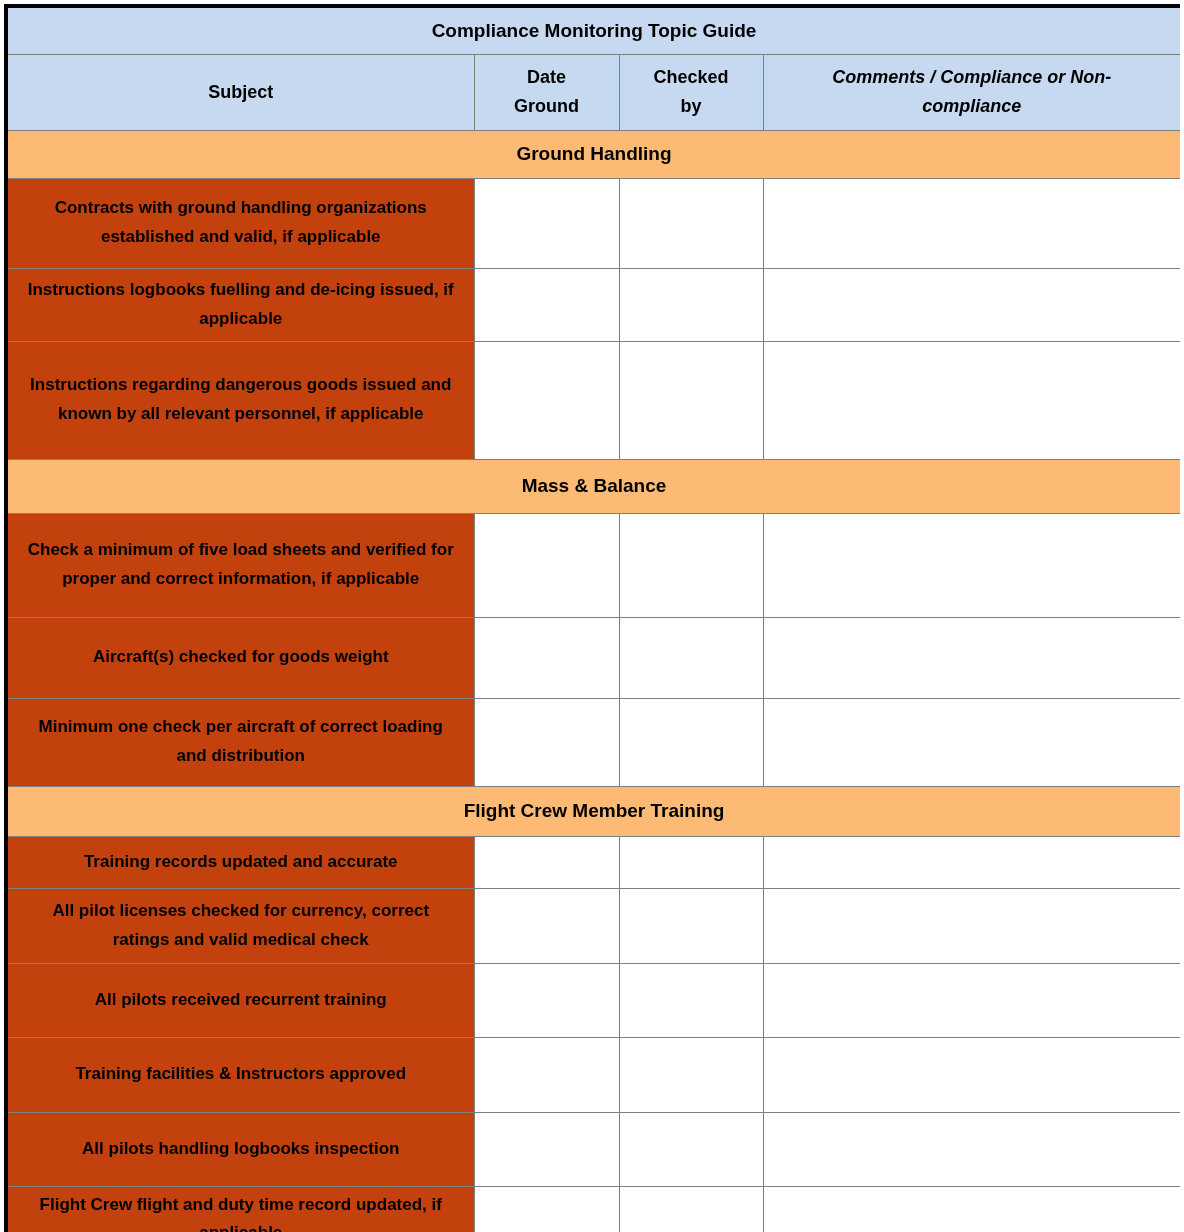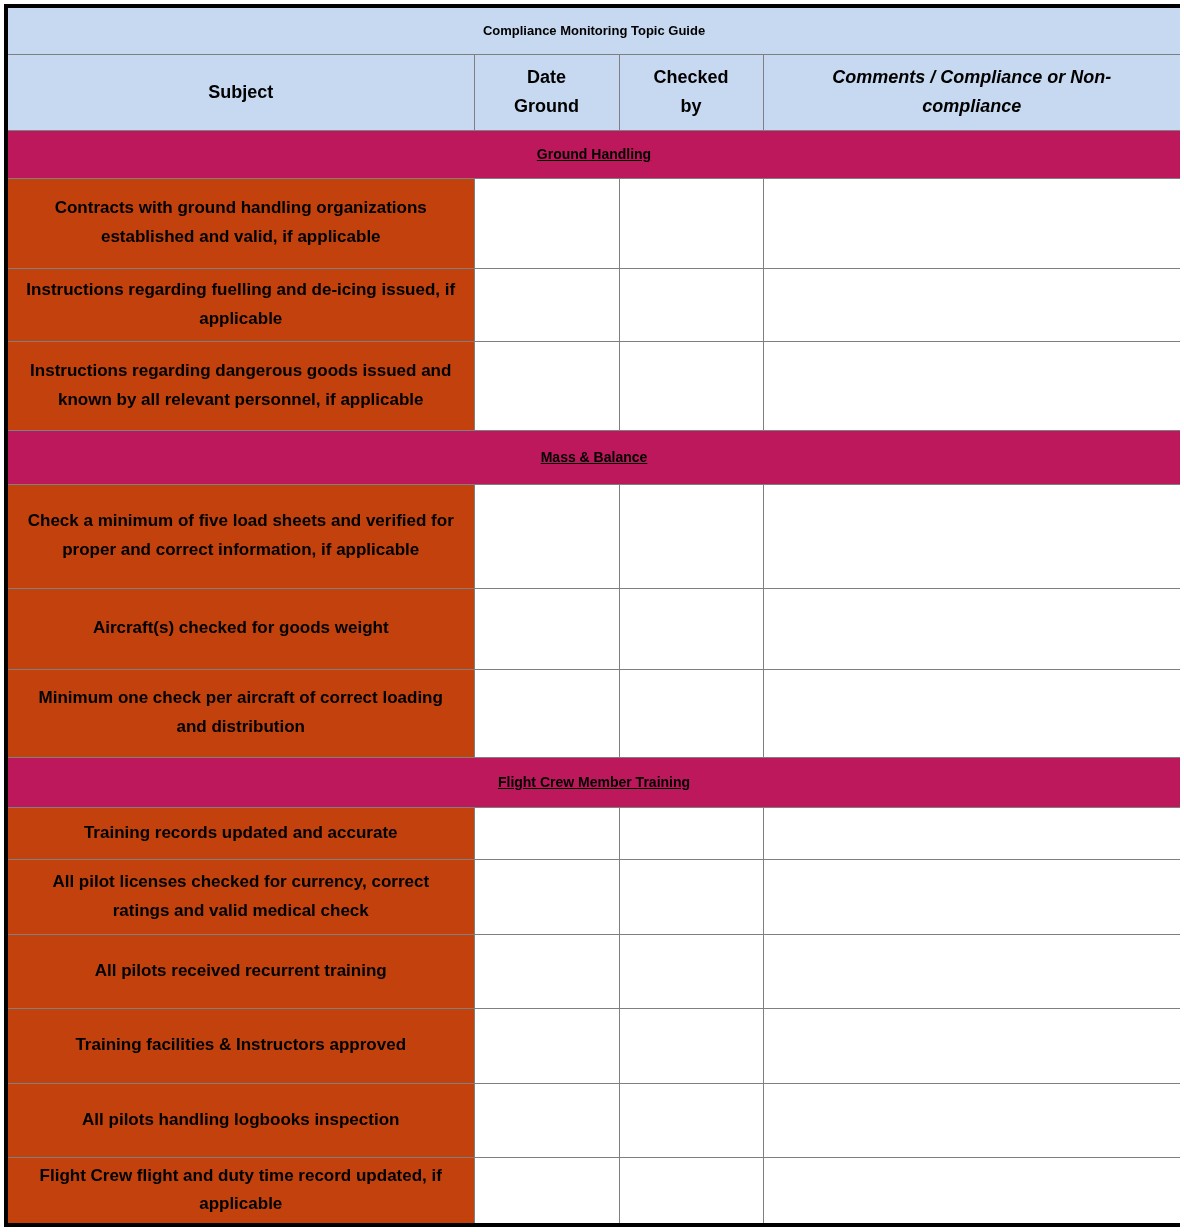--- a/index.html
+++ b/index.html
@@ -13,35 +13,34 @@
   td {
     border: 1px solid #7f7f7f;
     text-align: center;
     vertical-align: middle;
     color: #000000;
     font-weight: bold;
     overflow: hidden;
   }
   td.title-cell {
     background: #c6d9f1;
-    font-size: 13px;
+    font-size: 19px;
     border-bottom: 1px solid #7f7f7f;
   }
   tr.header-row td {
     background: #c6d9f1;
     font-size: 18px;
     line-height: 1.6;
   }
   .hdr-inner { margin: 0 auto; }
   .hdr-inner.narrow { max-width: 84px; }
   .hdr-inner.wide { max-width: 370px; font-style: italic; }
   td.section-cell {
-    background: #be185d;
-    font-size: 14px;
-    text-decoration: underline;
+    background: #fdba74;
+    font-size: 19px;
   }
   td.subject-cell {
     font-size: 17px;
     line-height: 1.7;
     padding: 4px 14px;
     background: #c2410c;
   }
   td.blank-cell { background: #ffffff; }
 </style>
 </head>
@@ -78,26 +77,26 @@
   <tr style="height:48px">
     <td colspan="4" class="section-cell">Ground Handling</td>
   </tr>
   <tr style="height:90px">
     <td class="subject-cell">Contracts with ground handling organizations established and valid, if applicable</td>
     <td class="blank-cell"></td>
     <td class="blank-cell"></td>
     <td class="blank-cell"></td>
   </tr>
   <tr style="height:73px">
-    <td class="subject-cell">Instructions regarding fuelling and de-icing issued, if applicable</td>
+    <td class="subject-cell">Instructions logbooks fuelling and de-icing issued, if applicable</td>
     <td class="blank-cell"></td>
     <td class="blank-cell"></td>
     <td class="blank-cell"></td>
   </tr>
-  <tr style="height:89px">
+  <tr style="height:118px">
     <td class="subject-cell">Instructions regarding dangerous goods issued and known by all relevant personnel, if applicable</td>
     <td class="blank-cell"></td>
     <td class="blank-cell"></td>
     <td class="blank-cell"></td>
   </tr>
 
   <tr style="height:54px">
     <td colspan="4" class="section-cell">Mass &amp; Balance</td>
   </tr>
   <tr style="height:104px">

